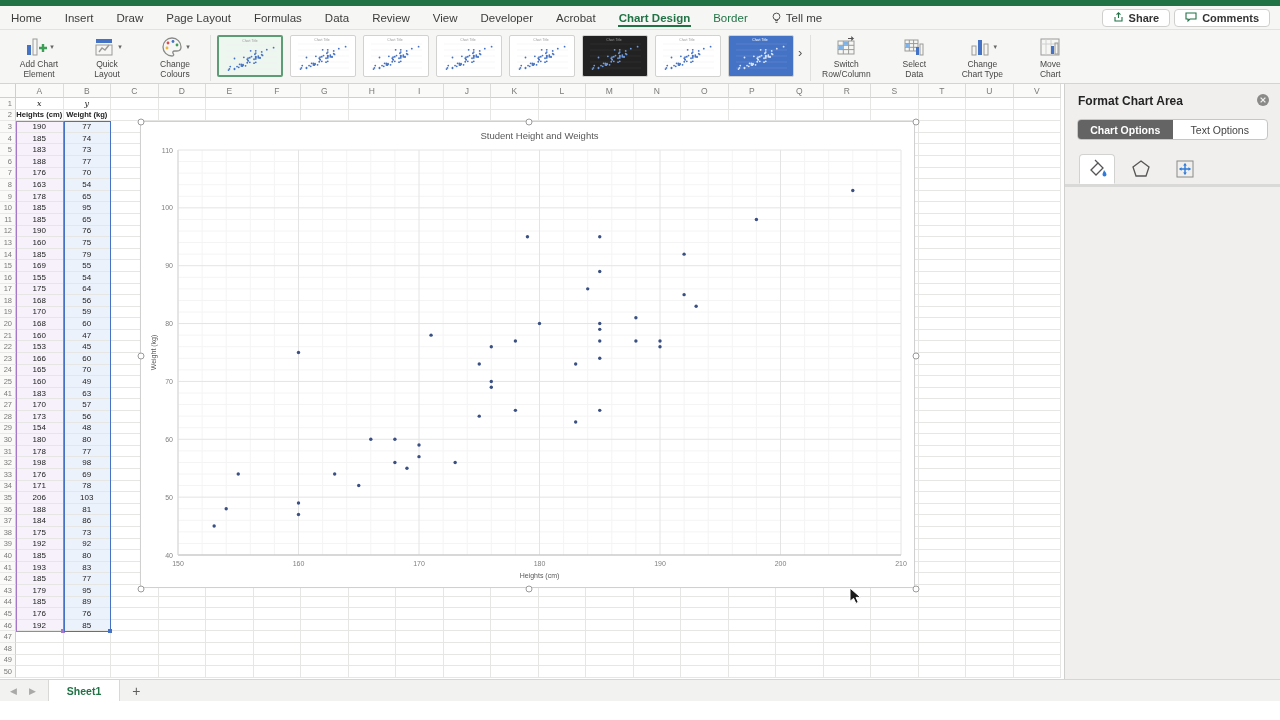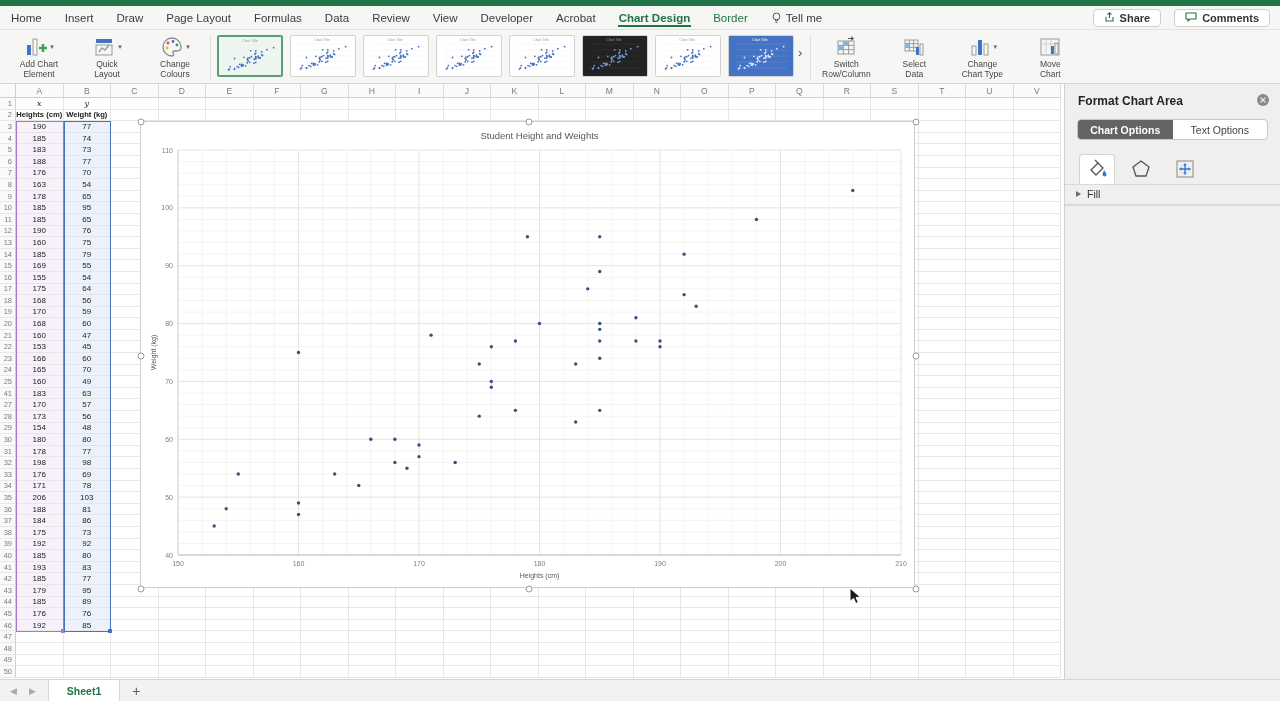--- a/index.html
+++ b/index.html
@@ -11,21 +11,21 @@
   .titlebar { height:6px; background:#217346; }
 
   
   .menubar { height:24px; background:#f6f6f4; border-bottom:1px solid #e2e2e0;
     display:flex; align-items:center; padding:0 10px; }
   .menu-tabs { display:flex; align-items:center; gap:21px; flex:1; }
   .mtab { font-size:11.5px; color:#3c3c3c; padding:4px 1px 3px; cursor:default; white-space:nowrap;
     display:flex; align-items:center; gap:4px; }
   .mtab.active { color:#217346; font-weight:bold; border-bottom:2px solid #217346; padding-bottom:1px; }
   .mtab.green { color:#217346; }
-  .menu-right { display:flex; gap:13px; }
+  .menu-right { display:flex; gap:4px; }
   .pill-btn { display:flex; align-items:center; gap:5px; background:#fff; border:1px solid #cfcfcd;
     border-radius:4px; padding:2px 10px; font-size:11px; color:#333; font-weight:bold; }
 
   
   .ribbon { height:54px; background:#f6f6f4; border-bottom:1px solid #d4d4d2;
     display:flex; align-items:flex-start; padding:3px 6px 0 10px; }
   .rgroup { display:flex; gap:10px; }
   .rbtn { display:flex; flex-direction:column; align-items:center; width:58px; padding-top:1px; }
   .rbtn .ric { height:26px; display:flex; align-items:center; justify-content:center; gap:2px; }
   .rbtn .rlbl { font-size:8.5px; color:#464646; text-align:center; line-height:1.15; }
@@ -2156,24 +2156,20 @@
           <div class="itab">
             <svg width="24" height="24" viewBox="0 0 24 24">
               <rect x="4" y="4" width="16" height="16" fill="none" stroke="#8a8a88"></rect>
               <path d="M12 6.5v11M6.5 12h11" stroke="#2f7bd9" stroke-width="1.4"></path>
               <path d="M12 6.5l-2 2h4zM12 17.5l-2-2h4zM6.5 12l2-2v4zM17.5 12l-2-2v4z" fill="#2f7bd9"></path>
             </svg>
           </div>
         </div>
       <div class="pdiv"></div>
       <div id="pane-sections">
-          <div class="psection">
-            <span class="ptri"></span>
-            <span>Fill</span>
-          </div>
           <div class="pdiv"></div>
           <div class="pdiv"></div>
         </div>
     </div>
   </div>
 
   <div class="sheetbar">
     <div class="nav-arrows">
       <span>◀</span>
       <span>▶</span>

